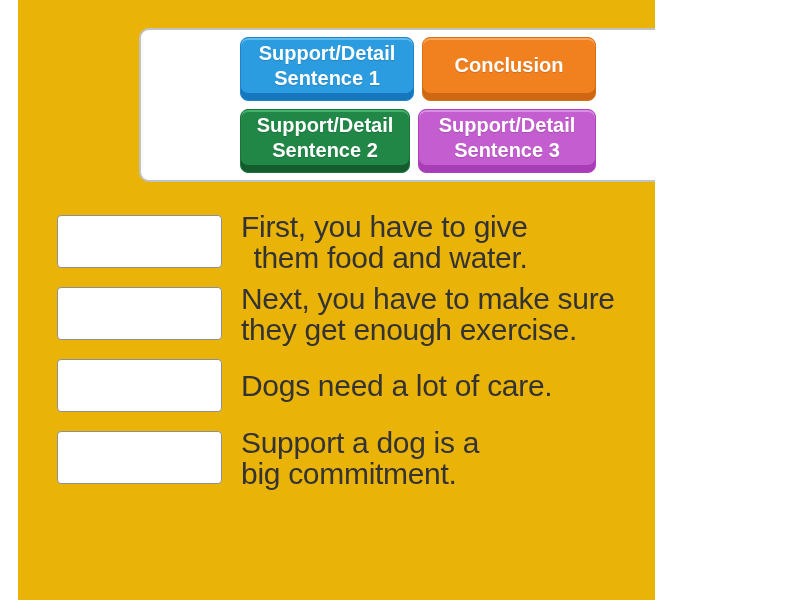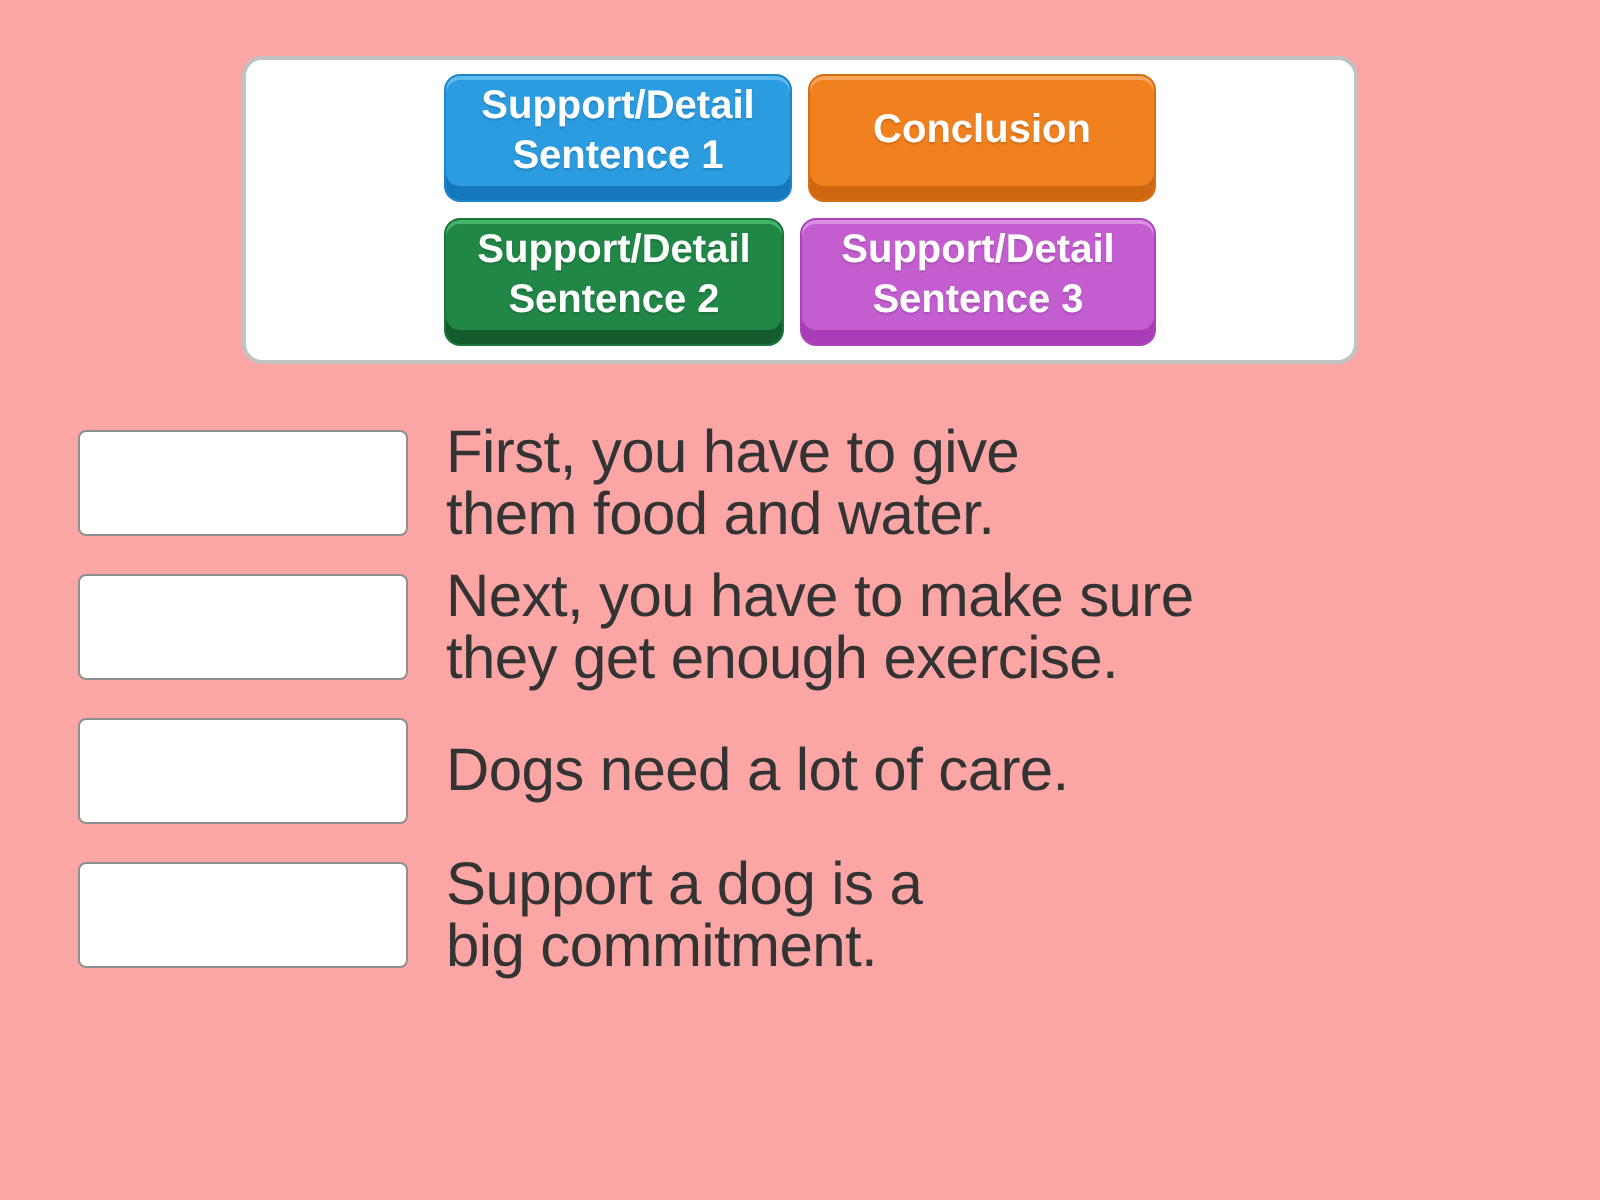--- a/index.html
+++ b/index.html
@@ -3,24 +3,25 @@
 <meta charset="utf-8">
 <style>
   html, body {
     margin: 0;
     padding: 0;
     background: #ffffff;
     font-family: "Liberation Sans", sans-serif;
   }
   .stage {
     position: relative;
-    width: 800px;
+    width: 637px;
     height: 600px;
-    background: #fca5a5;
+    background: #eab308;
     overflow: hidden;
+    margin-left: 18px;
   }
 
   
   .tray {
     position: absolute;
     left: 121px;
     top: 28px;
     width: 558px;
     height: 154px;
     box-sizing: border-box;
@@ -89,21 +90,21 @@
   }
 
   
   .match-row {
     position: absolute;
     left: 39px;
     height: 53px;
     display: flex;
     align-items: center;
   }
-  .row-1 { top: 215px; }
+  .row-1 { top: 215px; text-align: right; }
   .row-2 { top: 287px; }
   .row-3 { top: 359px; }
   .row-4 { top: 431px; }
   .row-5 { top: 503px; }
 
   .drop-box {
     width: 165px;
     height: 53px;
     box-sizing: border-box;
     background: #ffffff;

